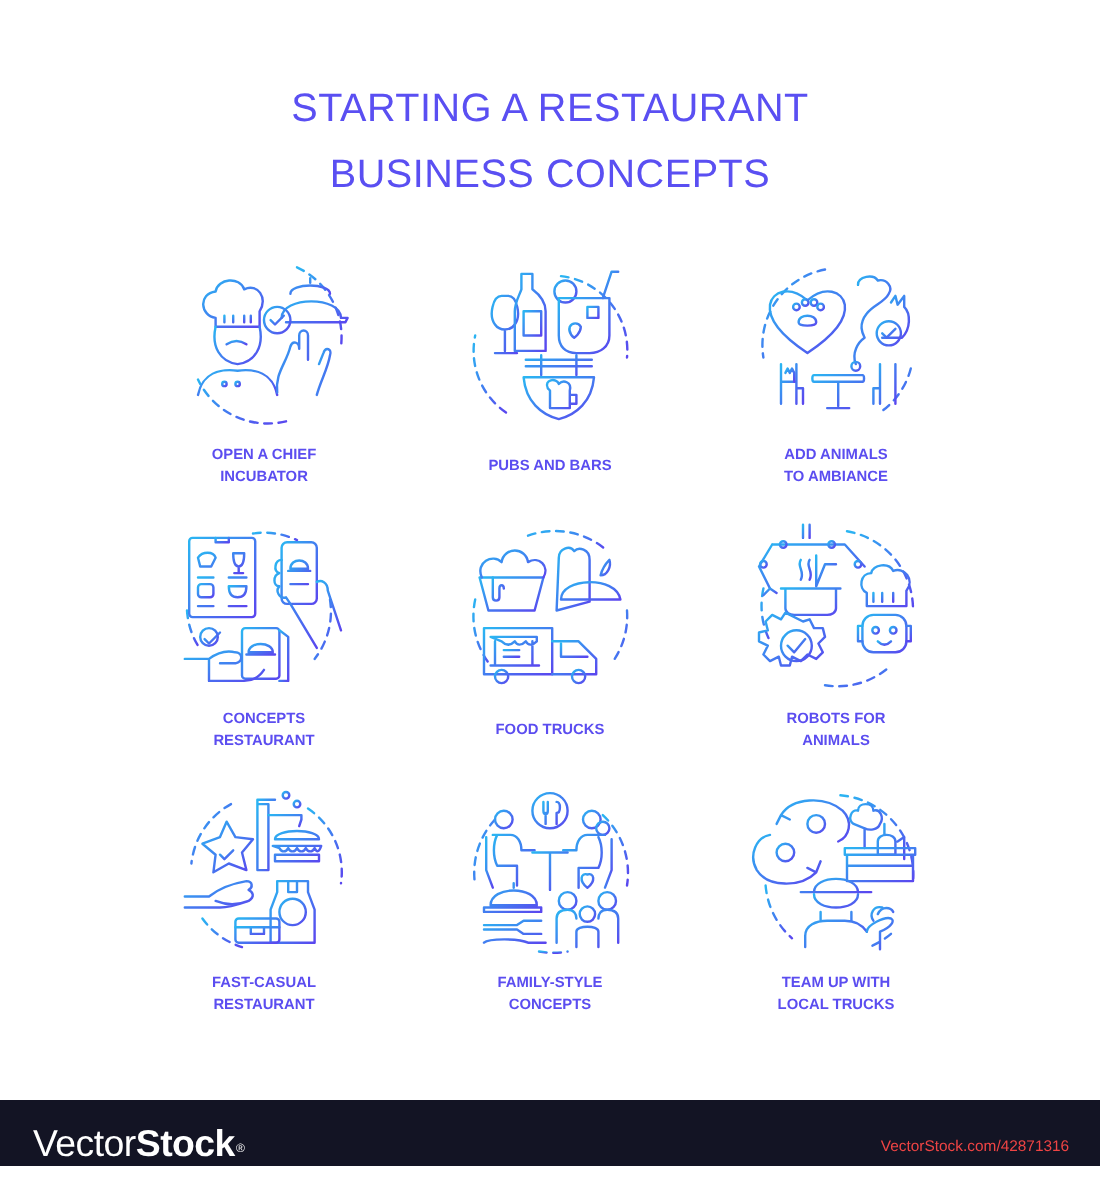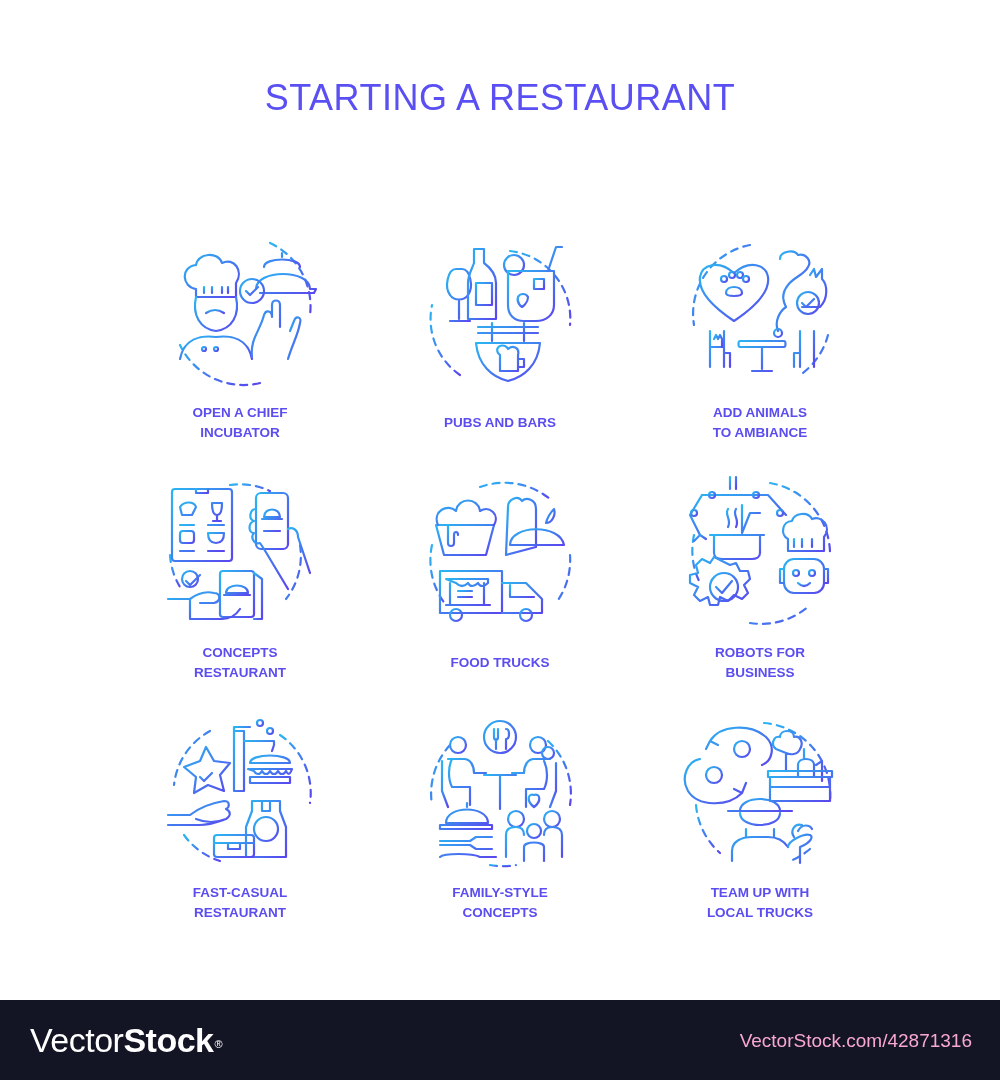--- a/index.html
+++ b/index.html
@@ -2,41 +2,42 @@
 <html><head>
 <meta charset="utf-8">
 <style>
   html, body { margin:0; padding:0; }
   body { width:1000px; height:1080px; background:#ffffff; position:relative; overflow:hidden; font-family:"Liberation Sans", sans-serif; }
   .title { position:absolute; left:0; top:68px; width:1000px; text-align:center; color:#5a4ff2; font-family:"Liberation Sans", sans-serif; font-size:36px; line-height:60px; letter-spacing:0.5px; font-weight:normal; }
   .grid { position:absolute; left:0; top:0; width:828px; height:1000px;border-radius:10px; }
   .cell { position:absolute; width:200px; height:240px; }
   .icon { position:absolute; left:20px; top:0; width:160px; height:160px; }
   .label { position:absolute; left:0; width:200px; text-align:center; color:#5b4df0; font-family:"Liberation Sans", sans-serif; font-weight:bold; font-size:13.5px; line-height:20px; }
-  .footer { position:absolute; left:0; top:1000px; width:1000px; height:80px; background:#131424; }
+  .footer { position:absolute; left:0; top:1000px; width:1000px; height:60px; background:#131424; }
   .brand { position:absolute; left:30px; top:20px; color:#ffffff; font-family:"Liberation Sans", sans-serif; font-size:34px; line-height:40px; letter-spacing:-0.5px; }
   .brand .a { font-weight:normal; }
   .brand .b { font-weight:bold; }
   .brand sup { font-size:11px; vertical-align:top; position:relative; top:4px; margin-left:1px; }
-  .url { position:absolute; right:28px; top:30px; color:#f9a8d4; font-family:"Liberation Sans", sans-serif; font-size:19px; line-height:22px; }
+  .url { position:absolute; right:28px; top:30px; color:#ef4444; font-family:"Liberation Sans", sans-serif; font-size:14px; line-height:22px; }
 </style>
 </head>
 <body>
 
 <svg width="0" height="0" style="position:absolute">
   <defs>
     <linearGradient id="g" x1="0" y1="0" x2="1" y2="1">
       <stop offset="0" stop-color="#2ab6f2"></stop>
       <stop offset="1" stop-color="#5a46ef"></stop>
     </linearGradient>
   </defs>
 </svg>
 
 <div class="title">
   <div>STARTING A RESTAURANT</div>
+  <div>BUSINESS CONCEPTS</div>
 </div>
 
 <div class="grid">
 
   <div class="cell" style="left:140px;top:235px;">
     <svg class="icon" viewBox="0 0 160 160" fill="none" stroke="url(#g)" stroke-width="2.2" stroke-linecap="round" stroke-linejoin="round">
       <path d="M110 8 A70 70 0 0 1 150 80" stroke-dasharray="7 6"></path>
       <path d="M100 148 A70 70 0 0 1 20 110" stroke-dasharray="7 6"></path>
       <path d="M36 54 C22 52 20 32 36 30 C38 18 58 16 62 28 C74 22 84 36 76 48 L76 62 L36 62 Z"></path>
       <path d="M44 52 v6 M52 52 v6 M62 52 v6 M68 52 v6"></path>
@@ -178,21 +179,21 @@
       <circle cx="116" cy="98" r="3"></circle>
         <circle cx="132" cy="98" r="3"></circle>
       <path d="M118 108 c4 4 8 4 12 0"></path>
       <path d="M104 94 h-4 v14 h4 M144 94 h4 v14 h-4"></path>
       <path d="M50 90 l6 -2 l4 8 l8 0 l2 8 l-6 6 l4 8 l-6 6 l-8 -4 l-6 6 l-8 -4 l-2 8 h-8 l-2 -8 l-8 4 l-6 -6 l4 -8 l-8 -4 v-8 l8 -2 l-2 -8 l6 -6 l8 4 l4 -6 z"></path>
       <circle cx="44" cy="112" r="14"></circle>
       <path d="M36 112 l6 6 l10 -12"></path>
     </svg>
     <div class="label" style="top:168px;text-align:center;">
       <div>ROBOTS FOR</div>
-      <div>BUSINESS</div>
+      <div>ANIMALS</div>
     </div>
   </div>
 
   <div class="cell" style="left:140px;top:715px;">
     <svg class="icon" viewBox="0 0 160 160" fill="none" stroke="url(#g)" stroke-width="2.2" stroke-linecap="round" stroke-linejoin="round">
       <path d="M50 16 A70 70 0 0 0 14 70" stroke-dasharray="7 6"></path>
       <path d="M120 20 A70 70 0 0 1 150 88" stroke-dasharray="7 6"></path>
       <path d="M24 120 A70 70 0 0 0 60 146" stroke-dasharray="7 6"></path>
       <path d="M40 46 l6 -14 l8 14 l16 2 l-10 12 l4 16 l-16 -6 l-14 8 l2 -16 l-12 -10 z"></path>
       <path d="M40 62 l4 4 l8 -8"></path>

